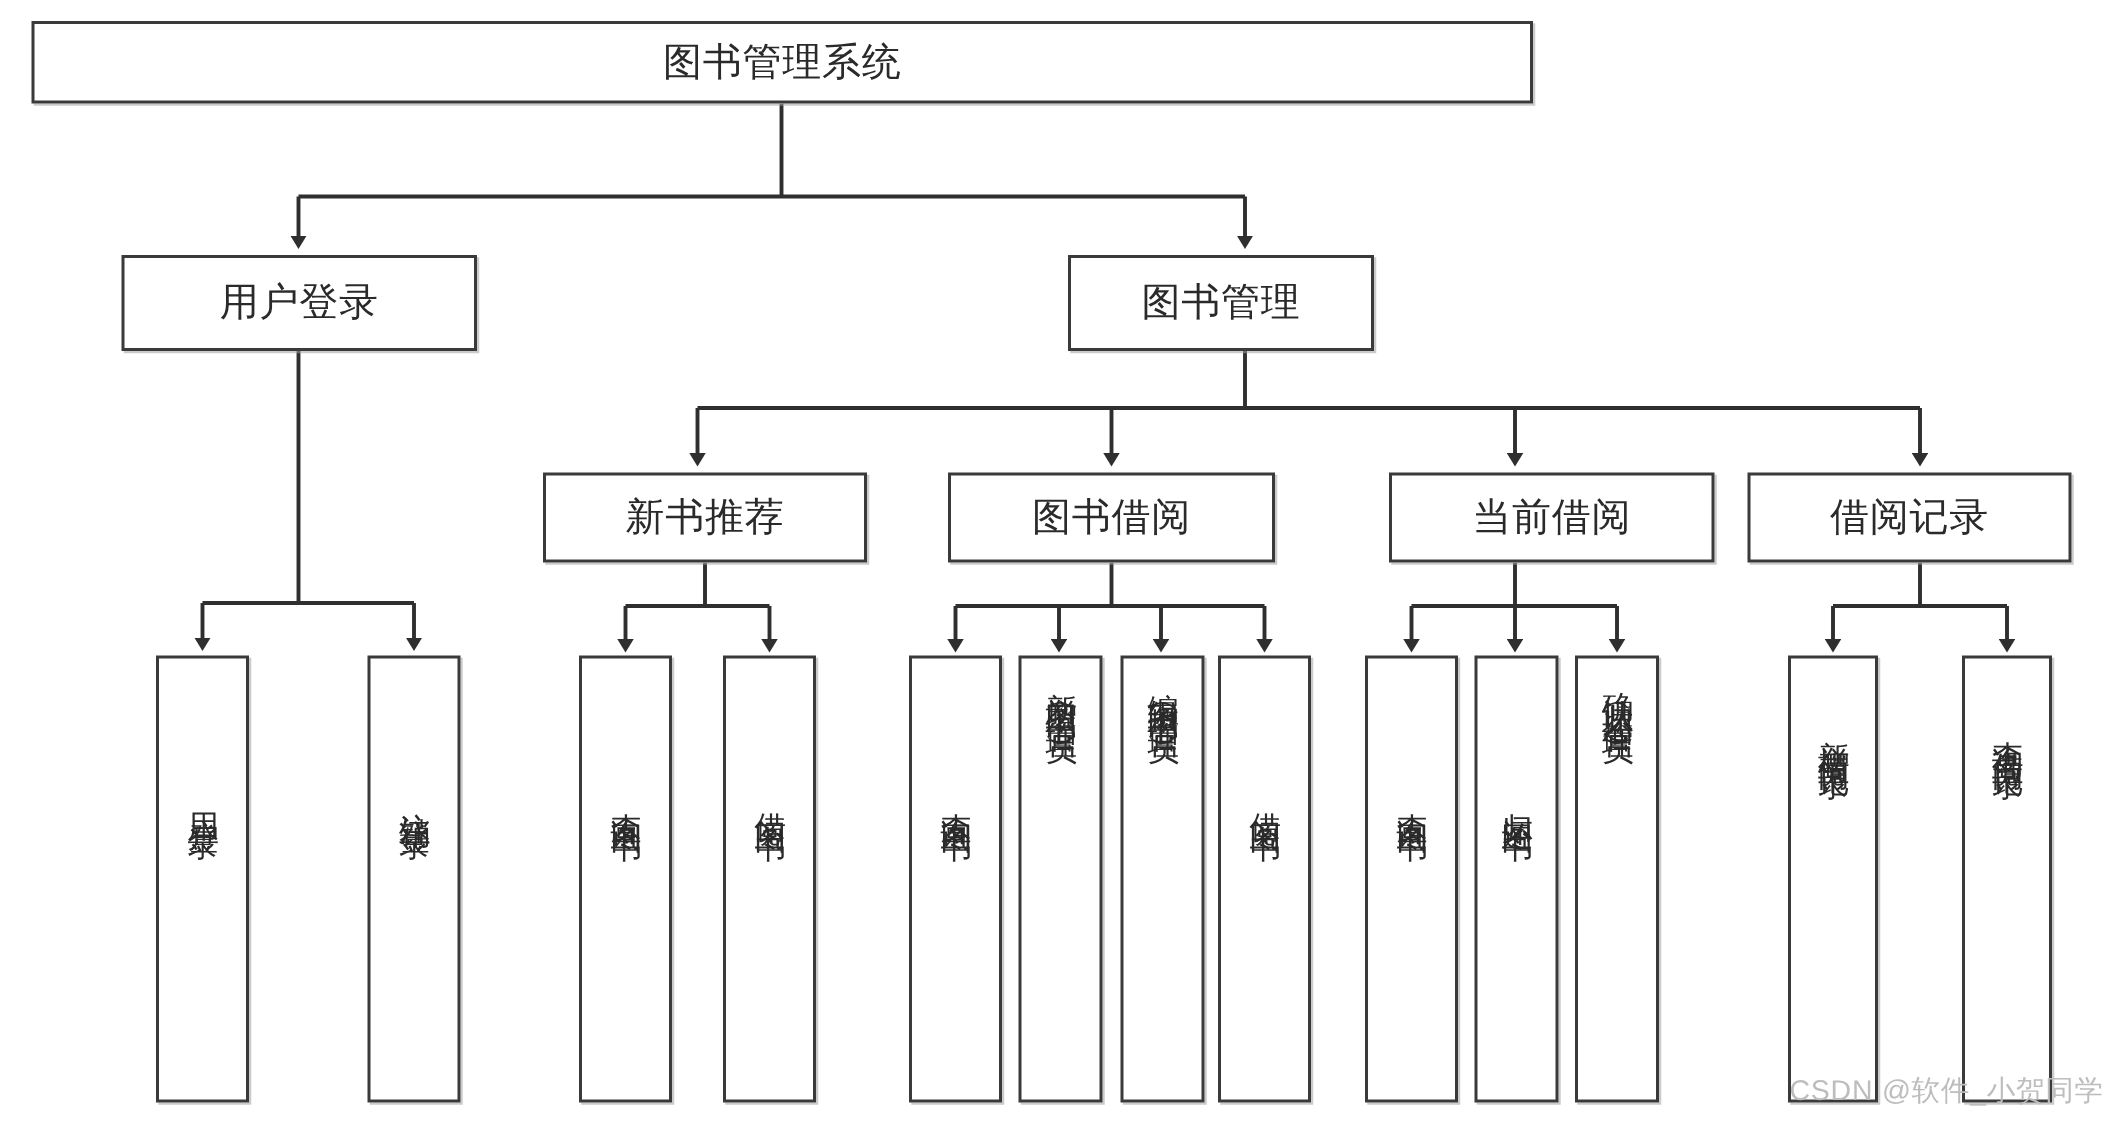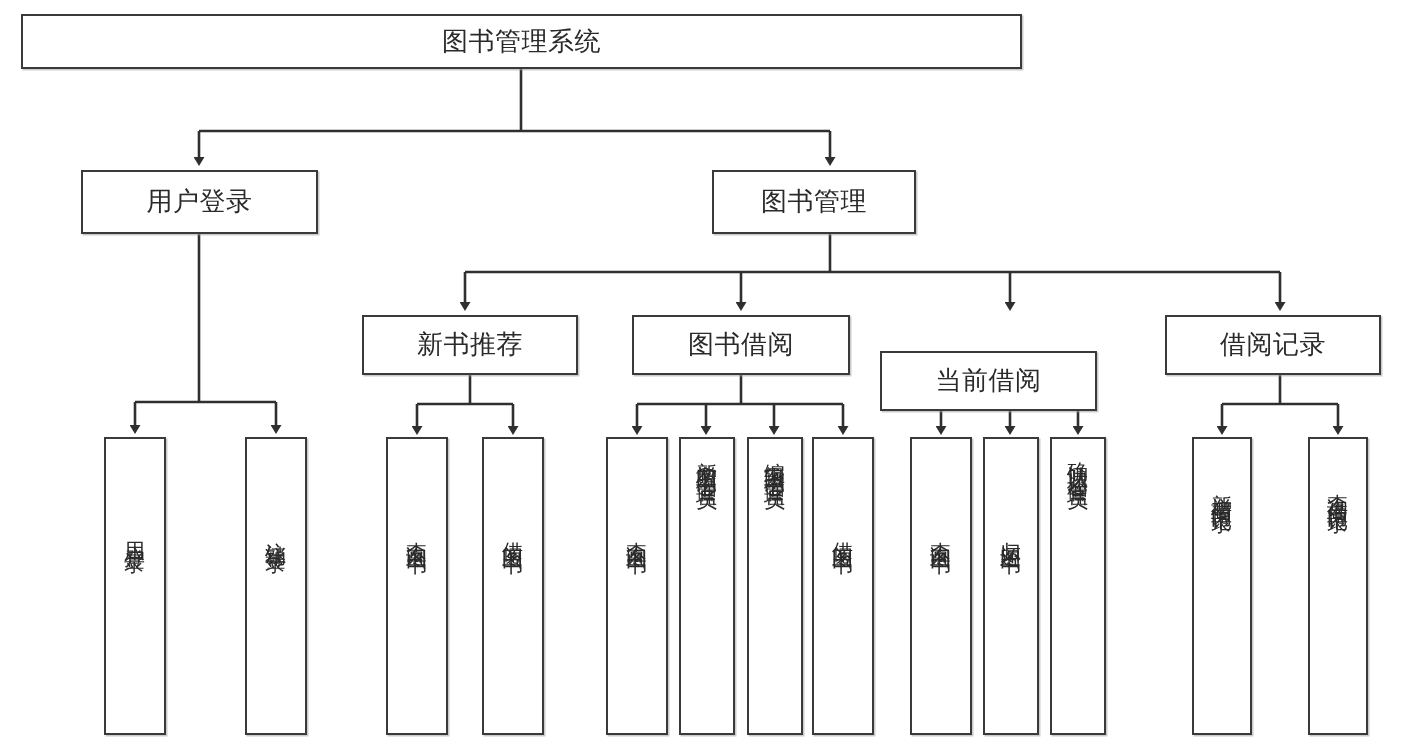--- a/index.html
+++ b/index.html
@@ -128,21 +128,21 @@
   <div class="node" style="left:712px; top:170px; width:204px; height:64px;">
     <span class="label">图书管理</span>
   </div>
 
   <div class="node" style="left:362px; top:315px; width:216px; height:60px;text-align:center;">
     <span class="label">新书推荐</span>
   </div>
   <div class="node" style="left:632px; top:315px; width:218px; height:60px;">
     <span class="label">图书借阅</span>
   </div>
-  <div class="node" style="left:880px; top:315px; width:217px; height:60px;margin-top:36px;">
+  <div class="node" style="left:926px; top:315px; width:217px; height:60px;">
     <span class="label">当前借阅</span>
   </div>
   <div class="node" style="left:1132px; top:315px; width:216px; height:60px;margin-left:33px;">
     <span class="label">借阅记录</span>
   </div>
 
   <div class="node leaf" style="left:104px; top:437px; width:62px; height:298px; padding-top:86px;">
     <span class="label">用户登录</span>
   </div>
   <div class="node leaf" style="left:245px; top:437px; width:62px; height:298px; padding-top:86px;">
@@ -179,14 +179,15 @@
     <span class="label">确认归还（管理员）</span>
   </div>
 
   <div class="node leaf" style="left:1192px; top:437px; width:60px; height:298px; padding-top:38px;">
     <span class="label">新增借阅记录</span>
   </div>
   <div class="node leaf" style="left:1308px; top:437px; width:60px; height:298px; padding-top:38px;">
     <span class="label">查询借阅记录</span>
   </div>
 
+  <div class="watermark" style="left:1193px; top:714px;">CSDN @软件_小贺同学</div>
 
 </div>
 
 </body></html>

